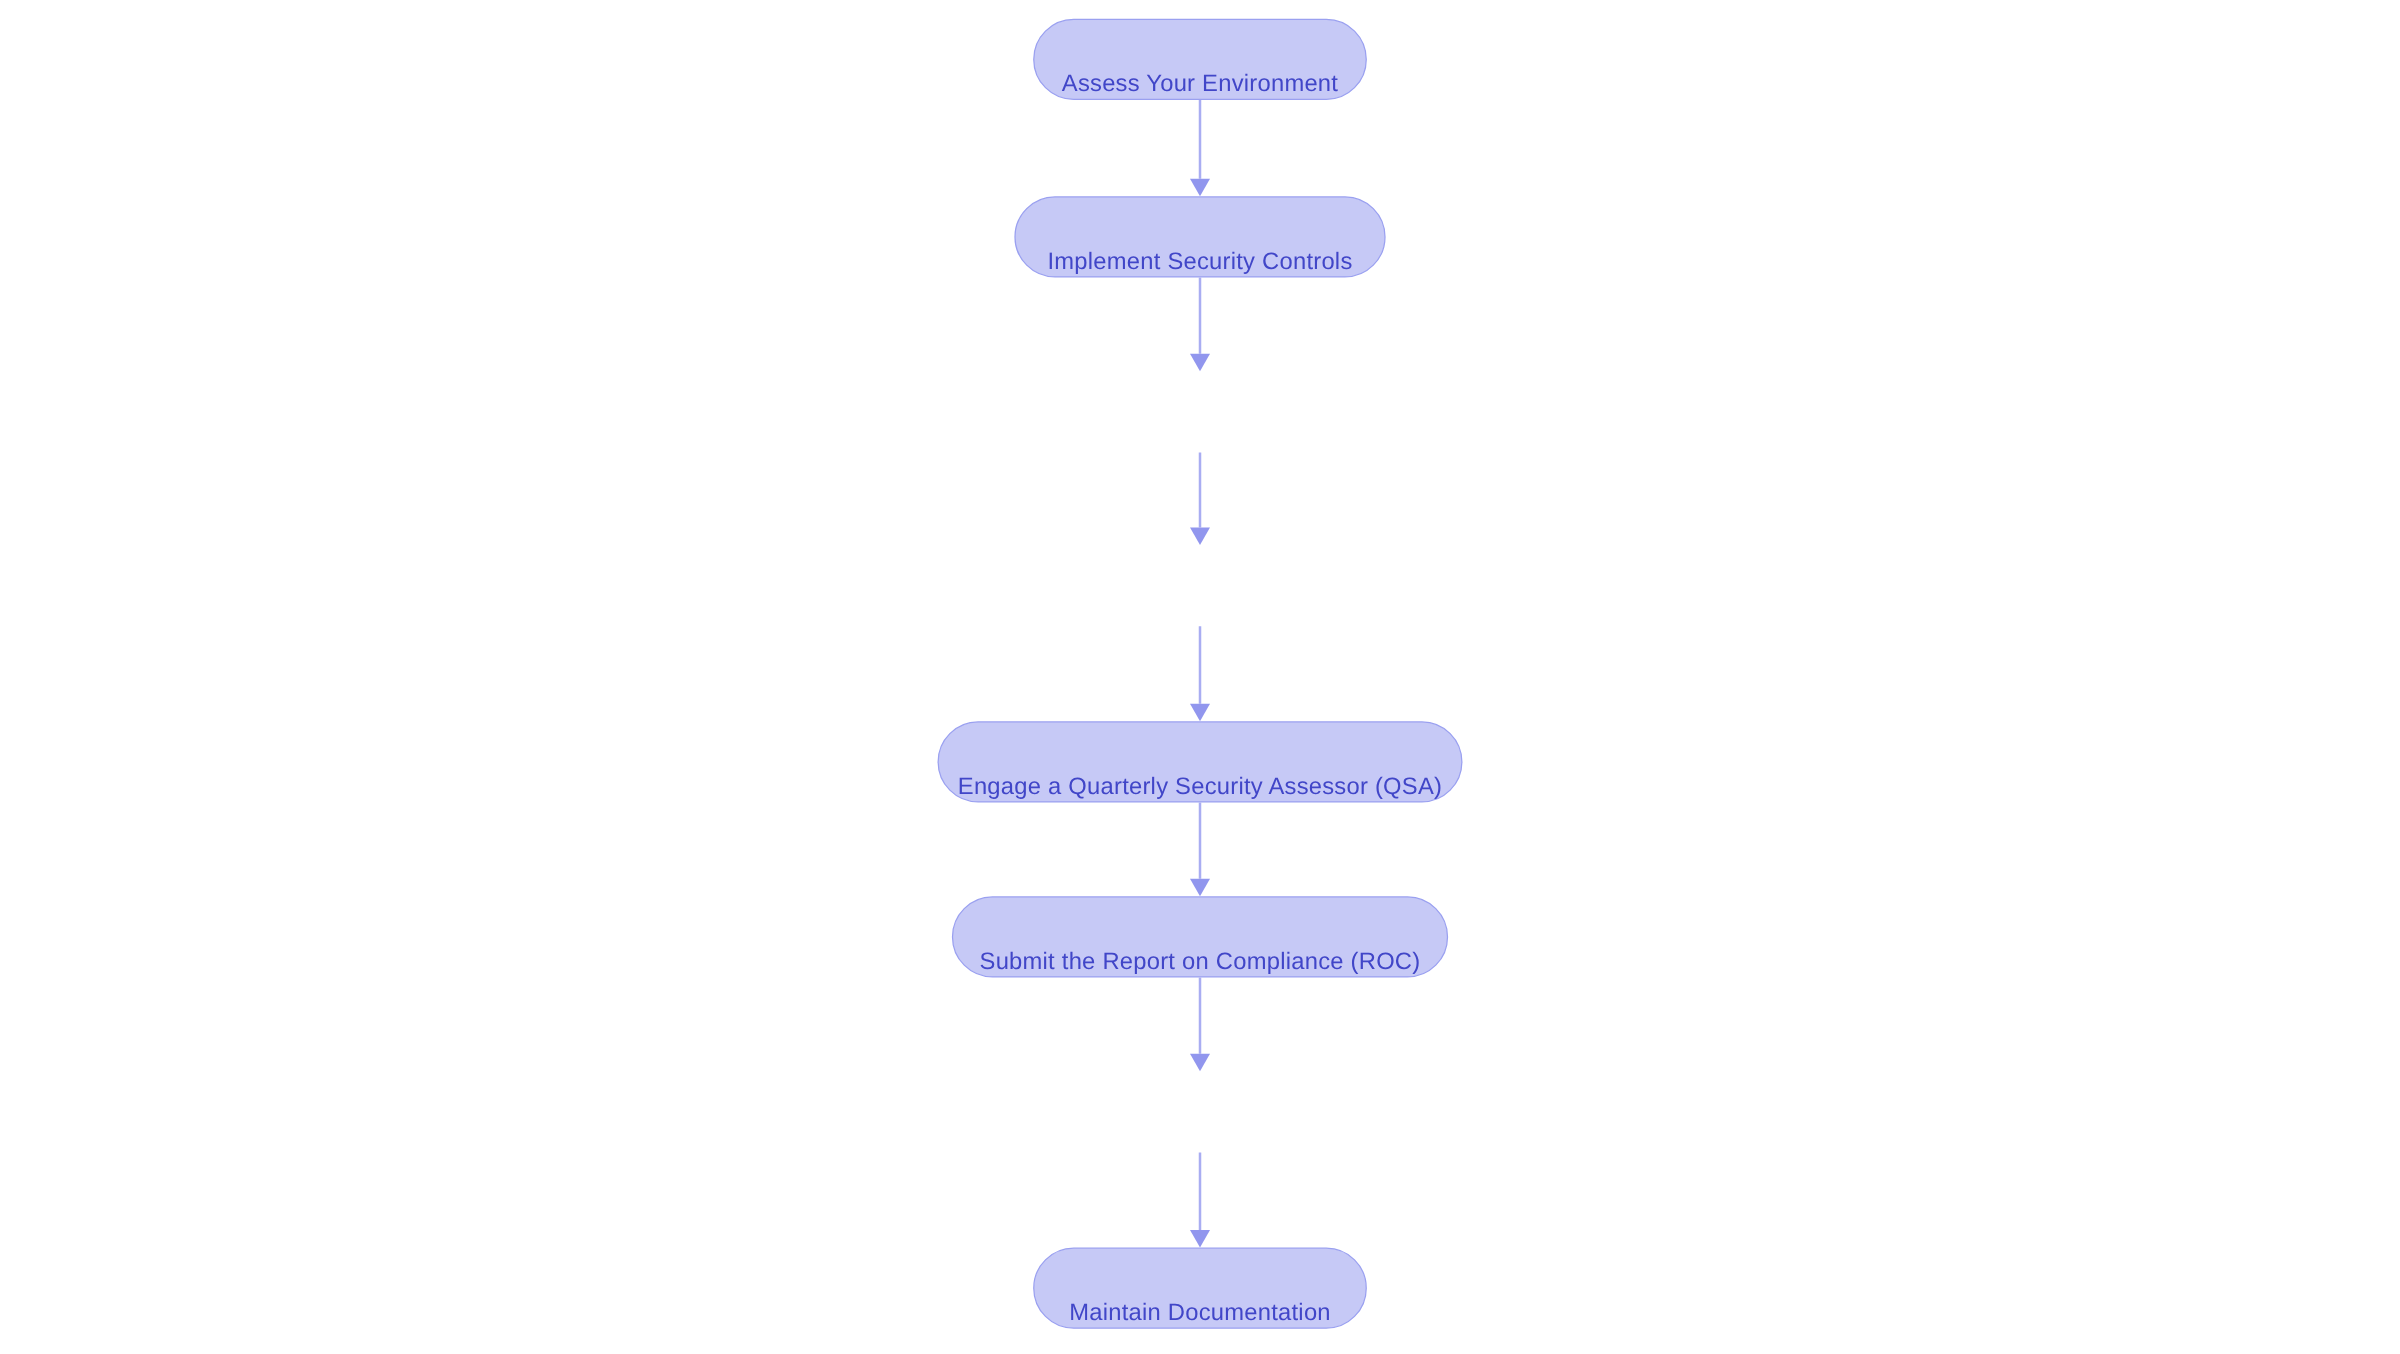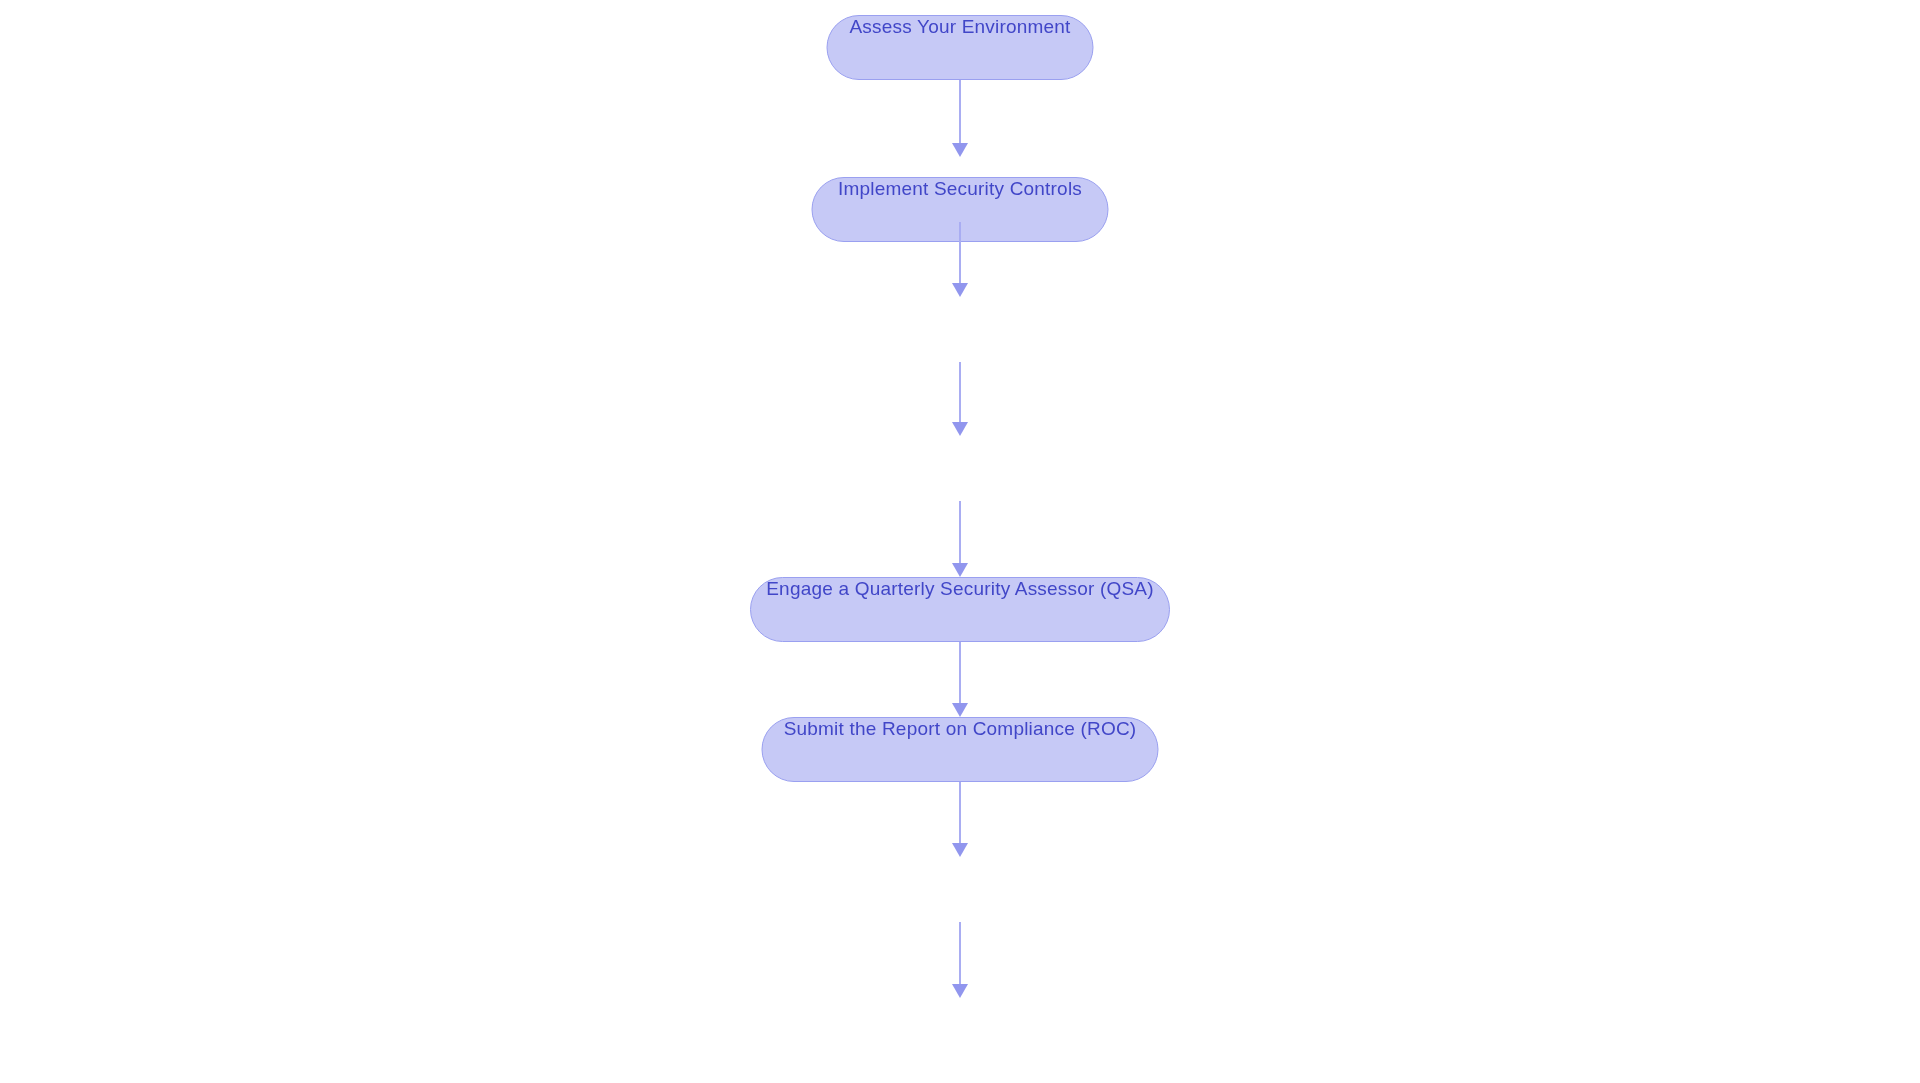--- a/index.html
+++ b/index.html
@@ -22,21 +22,21 @@
   }
   .node {
     position: absolute;
     left: 50%;
     transform: translateX(-50%);
     height: 65px;
     border-radius: 32.5px;
     background: var(--node-fill);
     border: 1.5px solid var(--node-border);
     display: flex;
-    align-items: flex-start;
+    align-items: flex-end;
     justify-content: center;
     white-space: nowrap;
   }
   .node-label {
     color: var(--node-text);
     font-size: 19px;
     letter-spacing: 0.2px;
   }
   .connector {
     position: absolute;
@@ -67,21 +67,21 @@
 
   <div class="node" style="top:15px; width:267px;">
     <span class="node-label">Assess Your Environment</span>
   </div>
 
   <div class="connector" style="top:80px; height:77px;">
     <div class="arrow-line"></div>
     <div class="arrow-head"></div>
   </div>
 
-  <div class="node" style="top:157px; width:297px;margin-top:20px;">
+  <div class="node" style="top:157px; width:297px;">
     <span class="node-label">Implement Security Controls</span>
   </div>
 
   <div class="connector" style="top:222px; height:75px;">
     <div class="arrow-line"></div>
     <div class="arrow-head"></div>
   </div>
 
 
   <div class="connector" style="top:362px; height:74px;">
@@ -112,14 +112,17 @@
     <div class="arrow-line"></div>
     <div class="arrow-head"></div>
   </div>
 
 
   <div class="connector" style="top:922px; height:76px;">
     <div class="arrow-line"></div>
     <div class="arrow-head"></div>
   </div>
 
+  <div class="node" style="top:998px; width:267px;">
+    <span class="node-label">Maintain Documentation</span>
+  </div>
 
 </div>
 
 </body></html>

